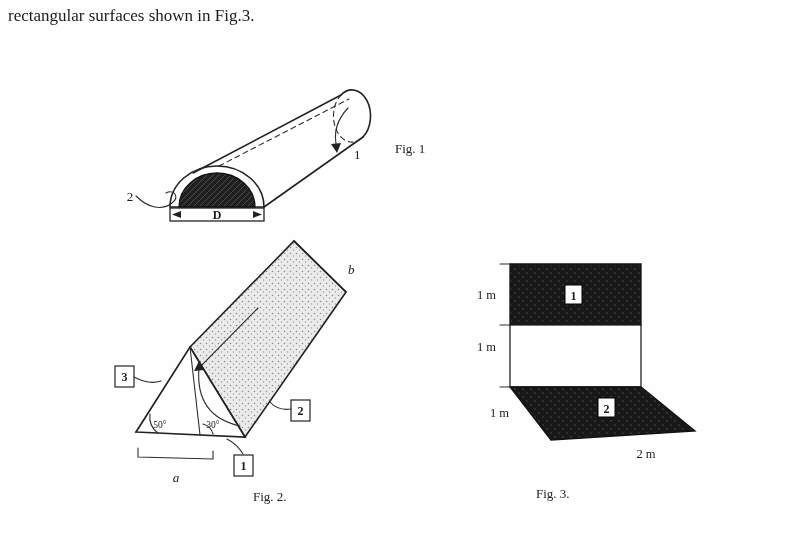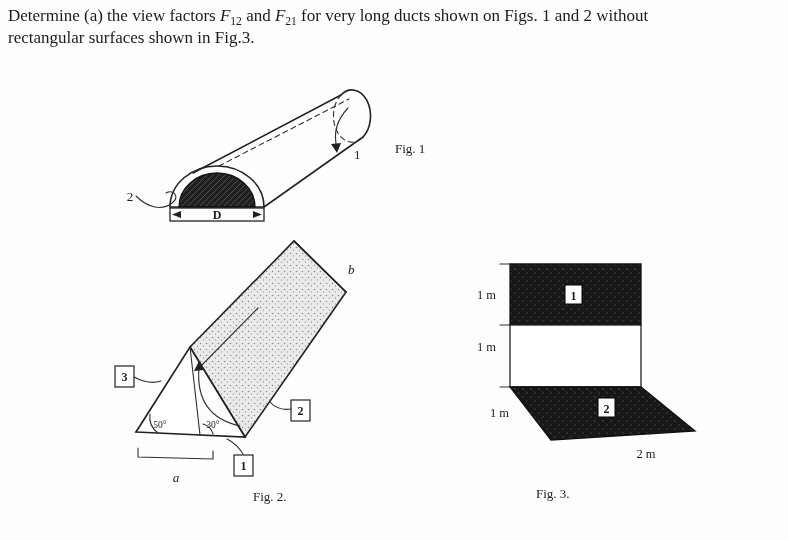--- a/index.html
+++ b/index.html
@@ -32,21 +32,20 @@
   .skthin{stroke:#2e2e2e;stroke-width:1.1;fill:none;stroke-linecap:round;}
   .dash{stroke-dasharray:5 4;}
   .ah{fill:#222;stroke:none;}
 </style>
 </head>
 <body>
 
 <div class="page">
 
   <div class="problem">
-    <div class="pline"><span>Determine (a) the view factors </span><span class="fsym">F</span><sub>12</sub><span> and </span><span class="fsym">F</span><sub>21</sub><span> for very long ducts shown on Figs. 1 and 2 without</span></div>
     <div class="pline"><span>rectangular surfaces shown in Fig.3.</span></div>
   </div>
 
   <svg class="fig" style="left:110px;top:80px;" width="340" height="170" viewBox="0 0 340 170">
     <defs>
       <pattern id="hatch1" width="6" height="6" patternUnits="userSpaceOnUse">
         <rect width="6" height="6" fill="#202020"></rect>
         <path d="M0 6 L6 0" stroke="#565656" stroke-width="0.8"></path>
       </pattern>
     </defs>

